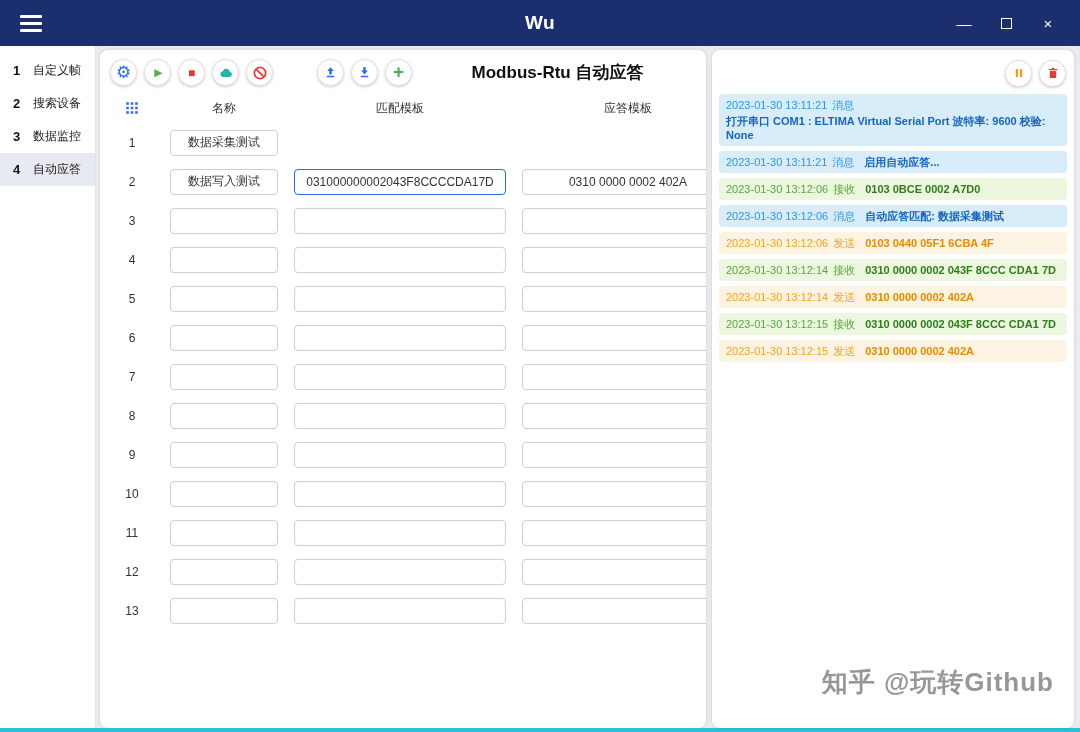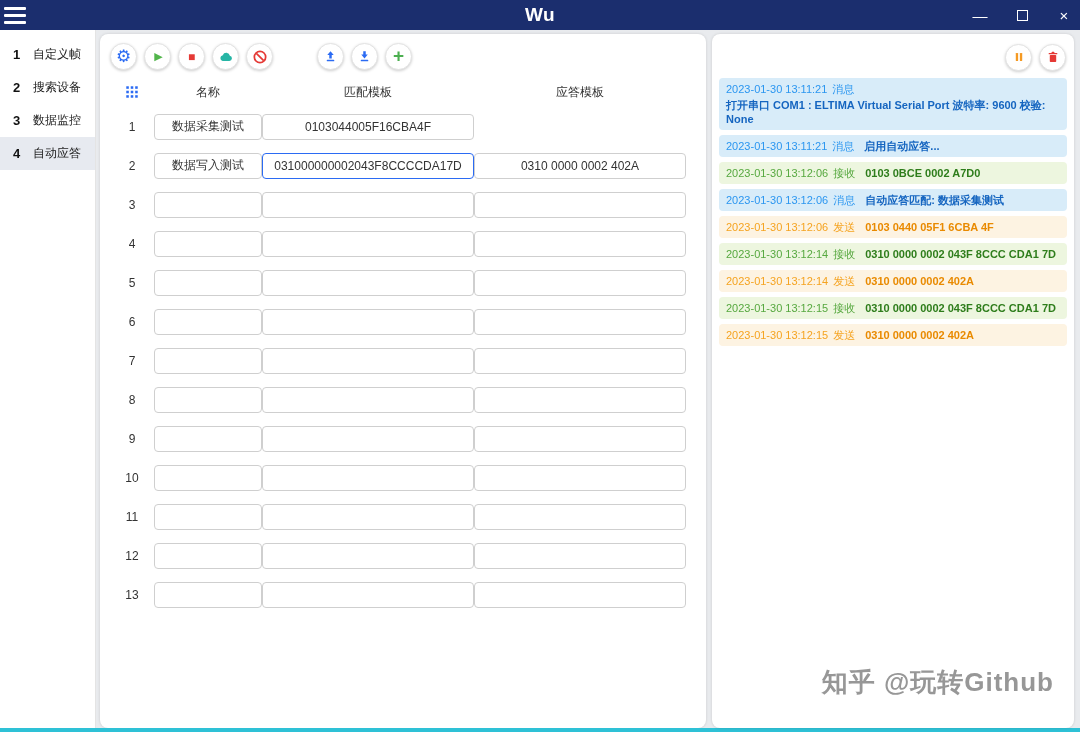--- a/index.html
+++ b/index.html
@@ -5,21 +5,21 @@
   * { box-sizing: border-box; margin: 0; padding: 0; }
   html,body { width:1080px; height:732px; }
   body {
     font-family: "Liberation Sans", "DejaVu Sans", sans-serif;
     background:#e9ebee;
     overflow:hidden;
   }
   .window { width:1080px; height:732px; display:flex; flex-direction:column; background:#e9ebee; position:relative; }
 
   
-  .titlebar { height:30px; background:#1b2e6e; display:flex; align-items:center; padding:0 0; position:relative; flex:0 0 auto; }
+  .titlebar { height:46px; background:#1b2e6e; display:flex; align-items:center; padding:0 16px; position:relative; flex:0 0 auto; }
   .hamburger { width:30px; height:30px; display:flex; flex-direction:column; justify-content:center; gap:4px; cursor:pointer; margin-left:4px; }
   .hamburger span { display:block; width:22px; height:3px; background:#fff; border-radius:1px; }
   .tb-title { position:absolute; left:50%; top:50%; transform:translate(-50%,-50%); color:#fff; font-size:19px; font-weight:bold; letter-spacing:.5px; }
   .win-controls { margin-left:auto; display:flex; align-items:center; gap:10px; }
   .win-btn { width:32px; height:30px; display:flex; align-items:center; justify-content:center; color:#fff; font-size:15px; cursor:pointer; }
   .maxbox { width:11px; height:11px; border:1.5px solid #fff; display:inline-block; }
 
   
   .content { flex:1; display:flex; min-height:0; }
   .sidebar { width:96px; background:#fff; border-right:1px solid #e4e4e4; padding-top:8px; flex:0 0 auto; }
@@ -42,21 +42,21 @@
   .tb-gap { width:30px; flex:0 0 auto; }
   .g-blue { color:#2b6bf3; }
   .gly-gear { font-size:17px; line-height:1; }
   .gly-play { font-size:11px; line-height:1; padding-left:2px; color:#52b54b; }
   .gly-stop { font-size:12px; line-height:1; color:#e53935; }
   .gly-plus { font-size:19px; line-height:1; font-weight:bold; color:#4caf50; margin-top:-2px; }
   .main-title { flex:1; text-align:center; font-size:17px; font-weight:bold; color:#101010; }
 
   
   .table-wrap { flex:1; padding:2px 10px 0 10px; overflow:hidden; }
-  .thead, .trow { display:grid; grid-template-columns:44px 108px 212px 212px; column-gap:0; align-items:center; }
+  .thead, .trow { display:grid; grid-template-columns:44px 108px 212px 212px; column-gap:16px; align-items:center; }
   .thead { height:30px; font-size:12px; color:#333; text-align:center; }
   .thead .hcell { text-align:center; }
   .grid-icon-cell { display:flex; justify-content:center; }
   .trow { height:39px; }
   .rnum { text-align:center; font-size:12px; color:#333; }
   input.cell { width:100%; height:26px; border:1px solid #cfcfcf; border-radius:4px; background:#fff;
                text-align:center; font-size:12px; color:#333; font-family:inherit; outline:none; }
   input.cell.focused { border:1.6px solid #2b6bf3; }
 
   
@@ -174,20 +174,21 @@
             </div>
             <div class="icon-btn">
               <svg width="15" height="15" viewBox="0 0 24 24">
                   <path d="M12 15l5.2-6.2h-3.2V3.5h-4v5.3H6.8z" fill="#2b6bf3"></path>
                   <rect x="6" y="17" width="12" height="2.6" rx="1" fill="#2b6bf3"></rect>
                 </svg>
             </div>
             <div class="icon-btn">
                 <span class="gly-plus">+</span>
               </div>
+            <div class="main-title">Modbus-Rtu 自动应答</div>
           </div>
 
           <div class="table-wrap">
             <div class="thead">
               <div class="grid-icon-cell">
                 <svg width="14" height="14" viewBox="0 0 22 22">
                   <g fill="#2b6bf3">
                     <rect x="2" y="2" width="4" height="4"></rect>
                       <rect x="9" y="2" width="4" height="4"></rect>
                       <rect x="16" y="2" width="4" height="4"></rect>
@@ -201,21 +202,20 @@
                 </svg>
               </div>
               <div class="hcell">名称</div>
               <div class="hcell">匹配模板</div>
               <div class="hcell">应答模板</div>
             </div>
             <div>
                 <div class="trow">
                   <div class="rnum">1</div>
                   <input type="text" class="cell" value="数据采集测试" style="">
-                  <input type="text" class="cell" value="0103044005F16CBA4F" style="">
                 </div>
                 <div class="trow">
                   <div class="rnum">2</div>
                   <input type="text" class="cell" value="数据写入测试" style="">
                   <input type="text" class="cell focused" value="031000000002043F8CCCCDA17D" style="">
                   <input type="text" class="cell" value="0310 0000 0002 402A" style="">
                 </div>
                 <div class="trow">
                   <div class="rnum">3</div>
                   <input type="text" class="cell" style="">

